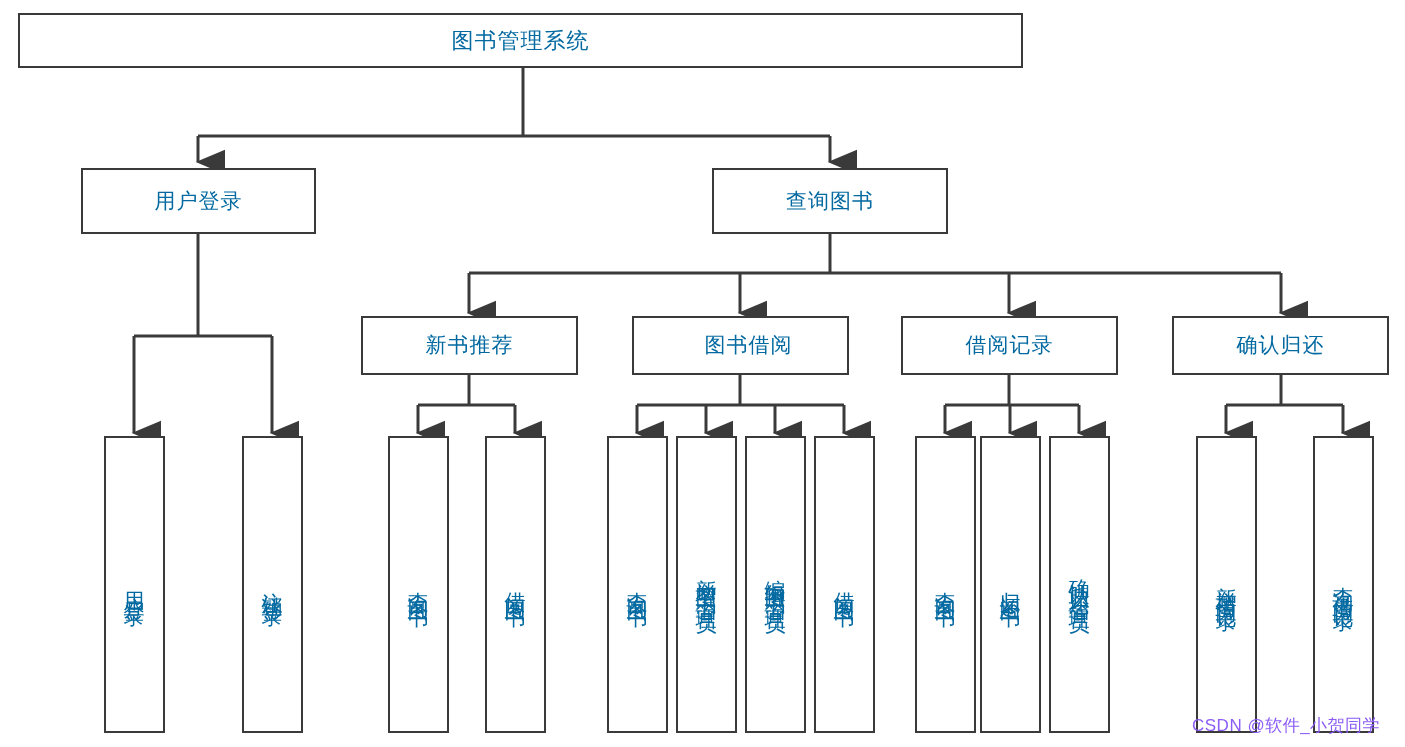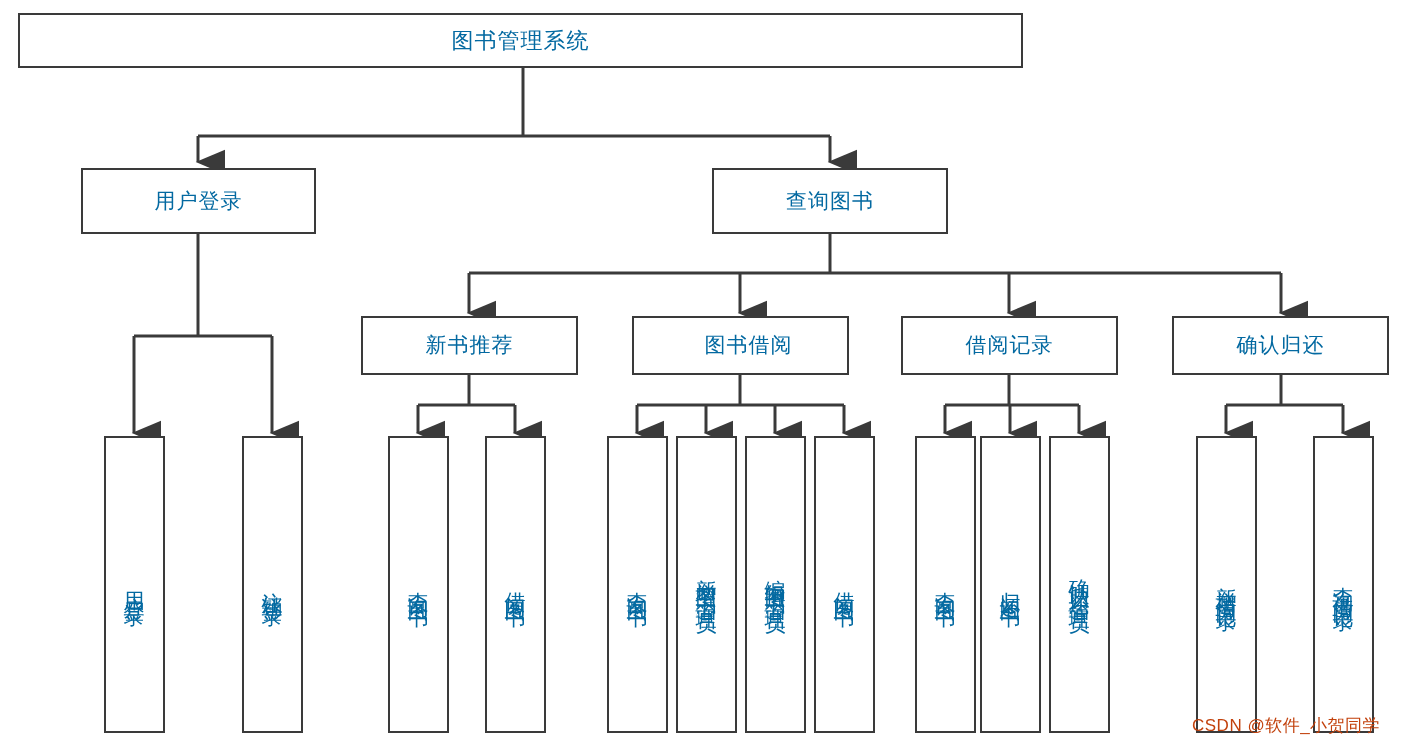--- a/index.html
+++ b/index.html
@@ -51,21 +51,21 @@
     font-size: 21px;
     line-height: 1.2;
     padding: 4px 0;
     white-space: nowrap;
   }
   .watermark {
     position: absolute;
     left: 1192px;
     top: 714px;
     font-size: 17px;
-    color: #c2410c;
+    color: #8b5cf6;
     letter-spacing: 0.5px;
     z-index: 5;
     white-space: nowrap;
   }
 </style>
 </head>
 <body>
 
 <div id="canvas">
 

